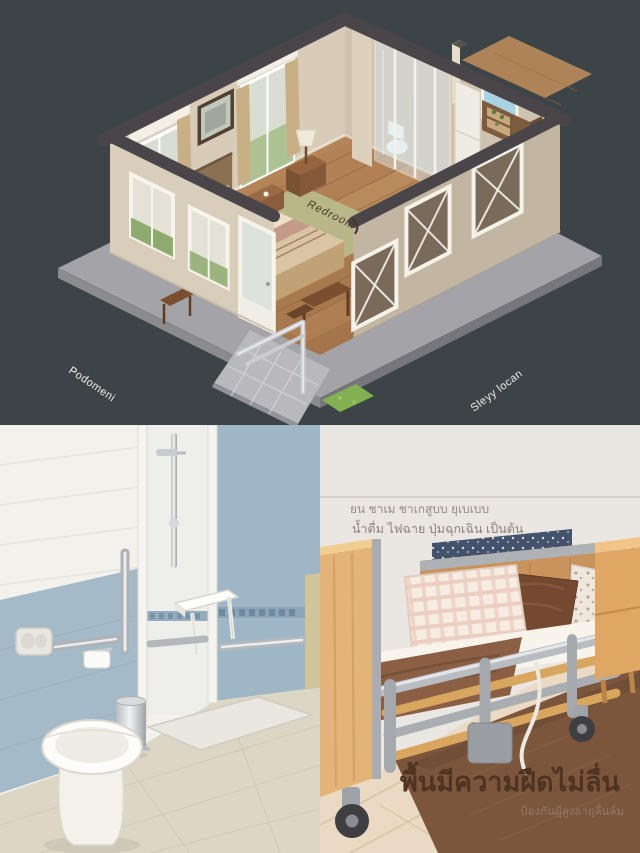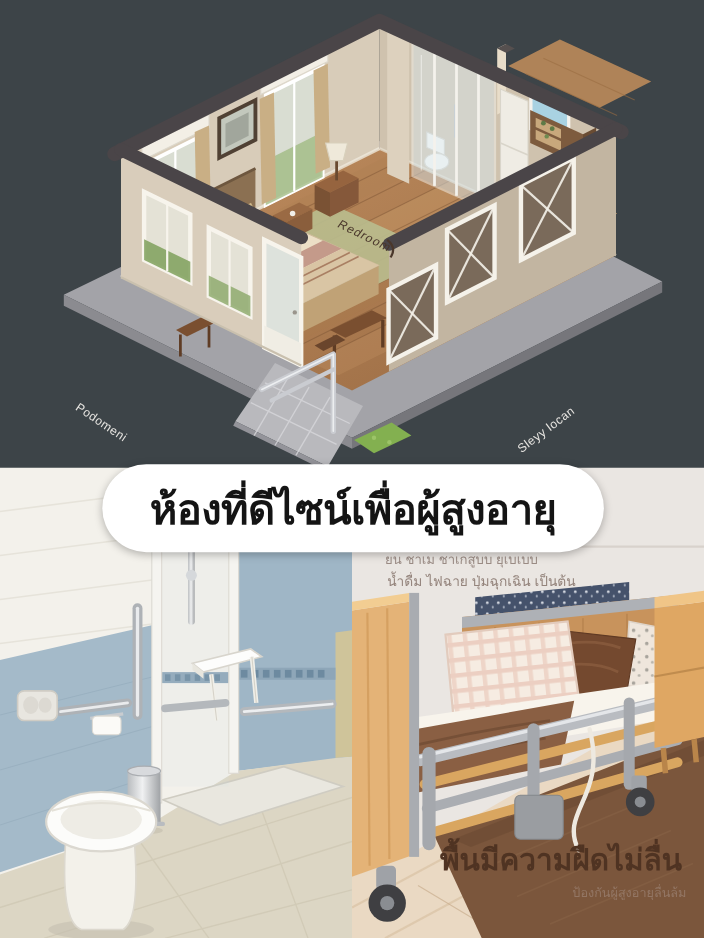--- a/index.html
+++ b/index.html
@@ -492,17 +492,14 @@
 
     <g>
       <text x="30" y="88" font-size="12" fill="#9b8c85">ยน ชาเม ชาเกสูบบ ยุเบเบบ</text>
       <text x="32" y="108" font-size="12.5" fill="#94847c">น้ำดื่ม ไฟฉาย ปุ่มฉุกเฉิน เป็นต้น</text>
       <text x="300" y="366" font-size="27" font-weight="700" fill="#4f3322" text-anchor="end">พื้นมีความฝืดไม่ลื่น</text>
       <text x="304" y="390" font-size="11.5" fill="#9b8172" opacity="0.75" text-anchor="end">ป้องกันผู้สูงอายุลื่นล้ม</text>
     </g>
   </svg>
   </div>
 
-  <div id="banner">
-    <span class="banner-text">ห้องที่ดีไซน์เพื่อผู้สูงอายุ</span>
-  </div>
 
 </div>
 
 </body></html>

